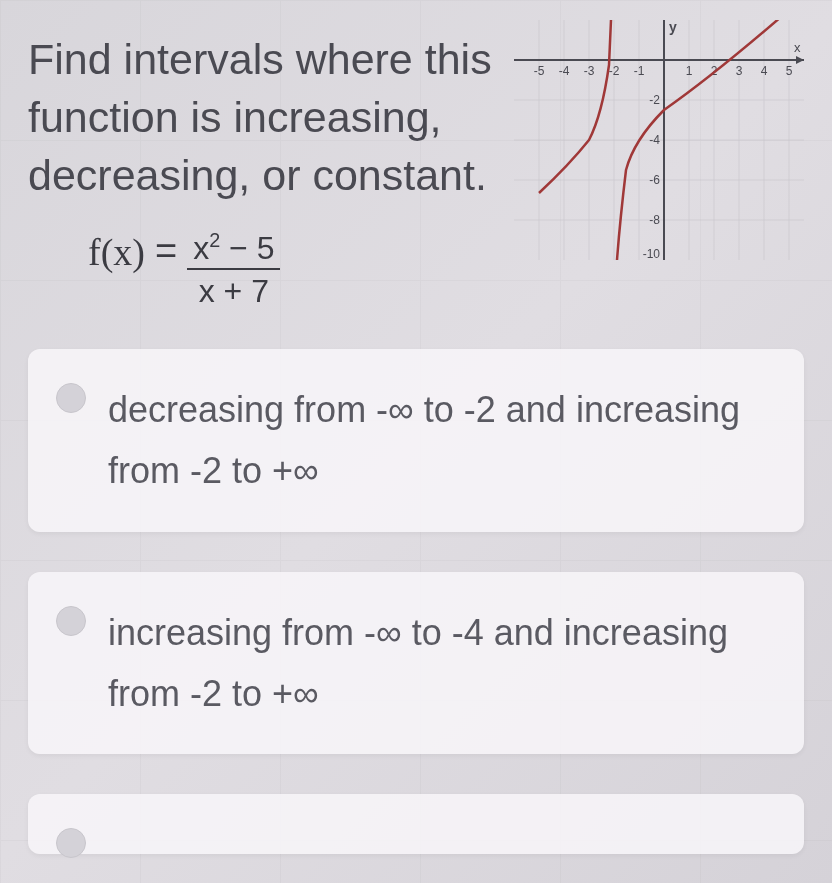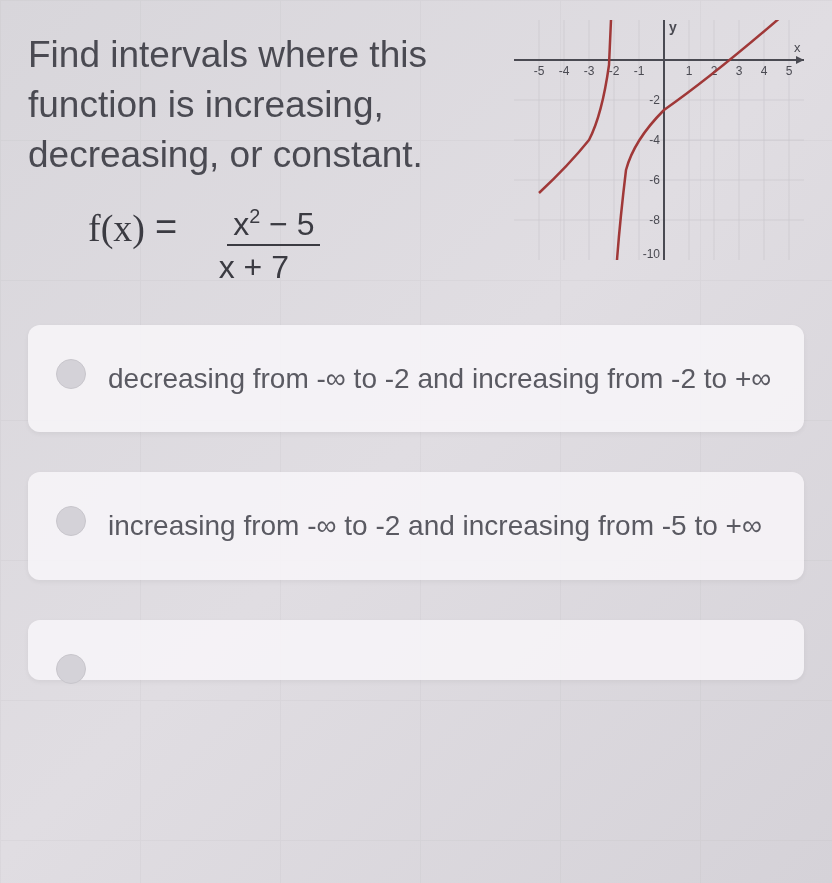--- a/index.html
+++ b/index.html
@@ -16,21 +16,21 @@
   .top-section {
     display: flex;
     gap: 20px;
     margin-bottom: 40px;
   }
   .question-text {
     flex: 1;
     padding-top: 10px;
   }
   .prompt {
-    font-size: 37px;
+    font-size: 43px;
     line-height: 1.35;
     color: #4a4a52;
     font-weight: 400;
   }
   .formula {
     margin-top: 26px;
     margin-left: 60px;
     font-size: 38px;
     display: flex;
     align-items: flex-start;
@@ -38,42 +38,42 @@
     color: #3b3b42;
   }
   .fx { font-family: 'Cambria Math', serif; }
   .frac {
     display: inline-flex;
     flex-direction: column;
     text-align: center;
     vertical-align: middle;
     font-size: 32px;
   }
-  .frac .num { border-bottom: 2.5px solid #3b3b42; padding: 0 6px 2px; line-height: 1.1; margin-left: 40px; }
+  .frac .num { border-bottom: 2.5px solid #3b3b42; padding: 0 6px 2px; line-height: 1.1; }
   .frac .den { padding: 4px 6px 0; line-height: 1.1; }
   .sup { font-size: 0.62em; vertical-align: super; }
   .graph {
     width: 290px;
     height: 240px;
     position: relative;
     flex-shrink: 0;
   }
   .graph svg { width: 100%; height: 100%; }
   .options {
     display: flex;
     flex-direction: column;
     gap: 40px;
     margin-top: 30px;
   }
   .option {
     background: rgba(248, 246, 249, 0.85);
     border-radius: 12px;
     padding: 30px 30px 30px 80px;
     position: relative;
-    font-size: 28px;
+    font-size: 36px;
     line-height: 1.7;
     color: #5a5a62;
     box-shadow: 0 2px 5px rgba(0,0,0,0.05);
   }
   .radio {
     position: absolute;
     left: 28px;
     top: 34px;
     width: 30px;
     height: 30px;
@@ -173,18 +173,18 @@
   </div>
 </div>
 
 <div class="options">
   <div class="option">
     <div class="radio"></div>
     <span>decreasing from -∞ to -2 and increasing from -2 to +∞</span>
   </div>
   <div class="option">
     <div class="radio"></div>
-    <span>increasing from -∞ to -2 and increasing from -5 to +∞</span>
+    <span>increasing from -∞ to -4 and increasing from -2 to +∞</span>
   </div>
   <div class="option">
     <div class="radio"></div>
   </div>
 </div>
 
 </body></html>

